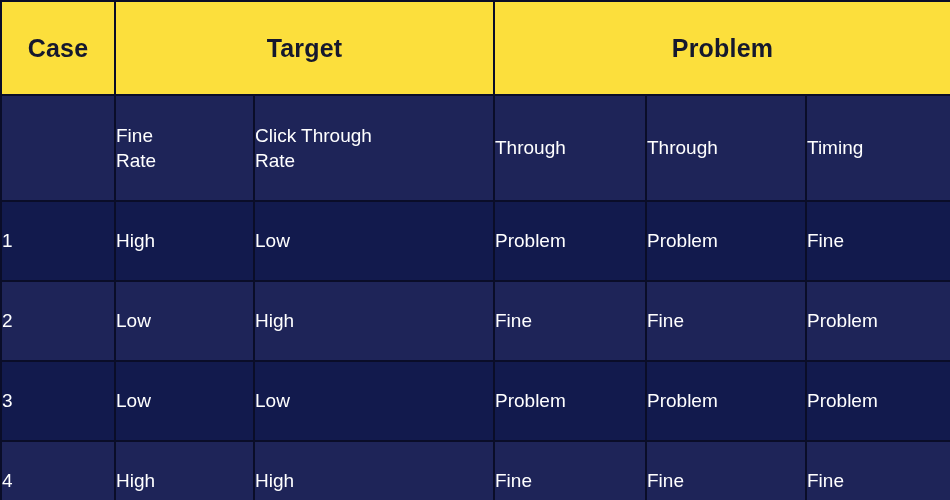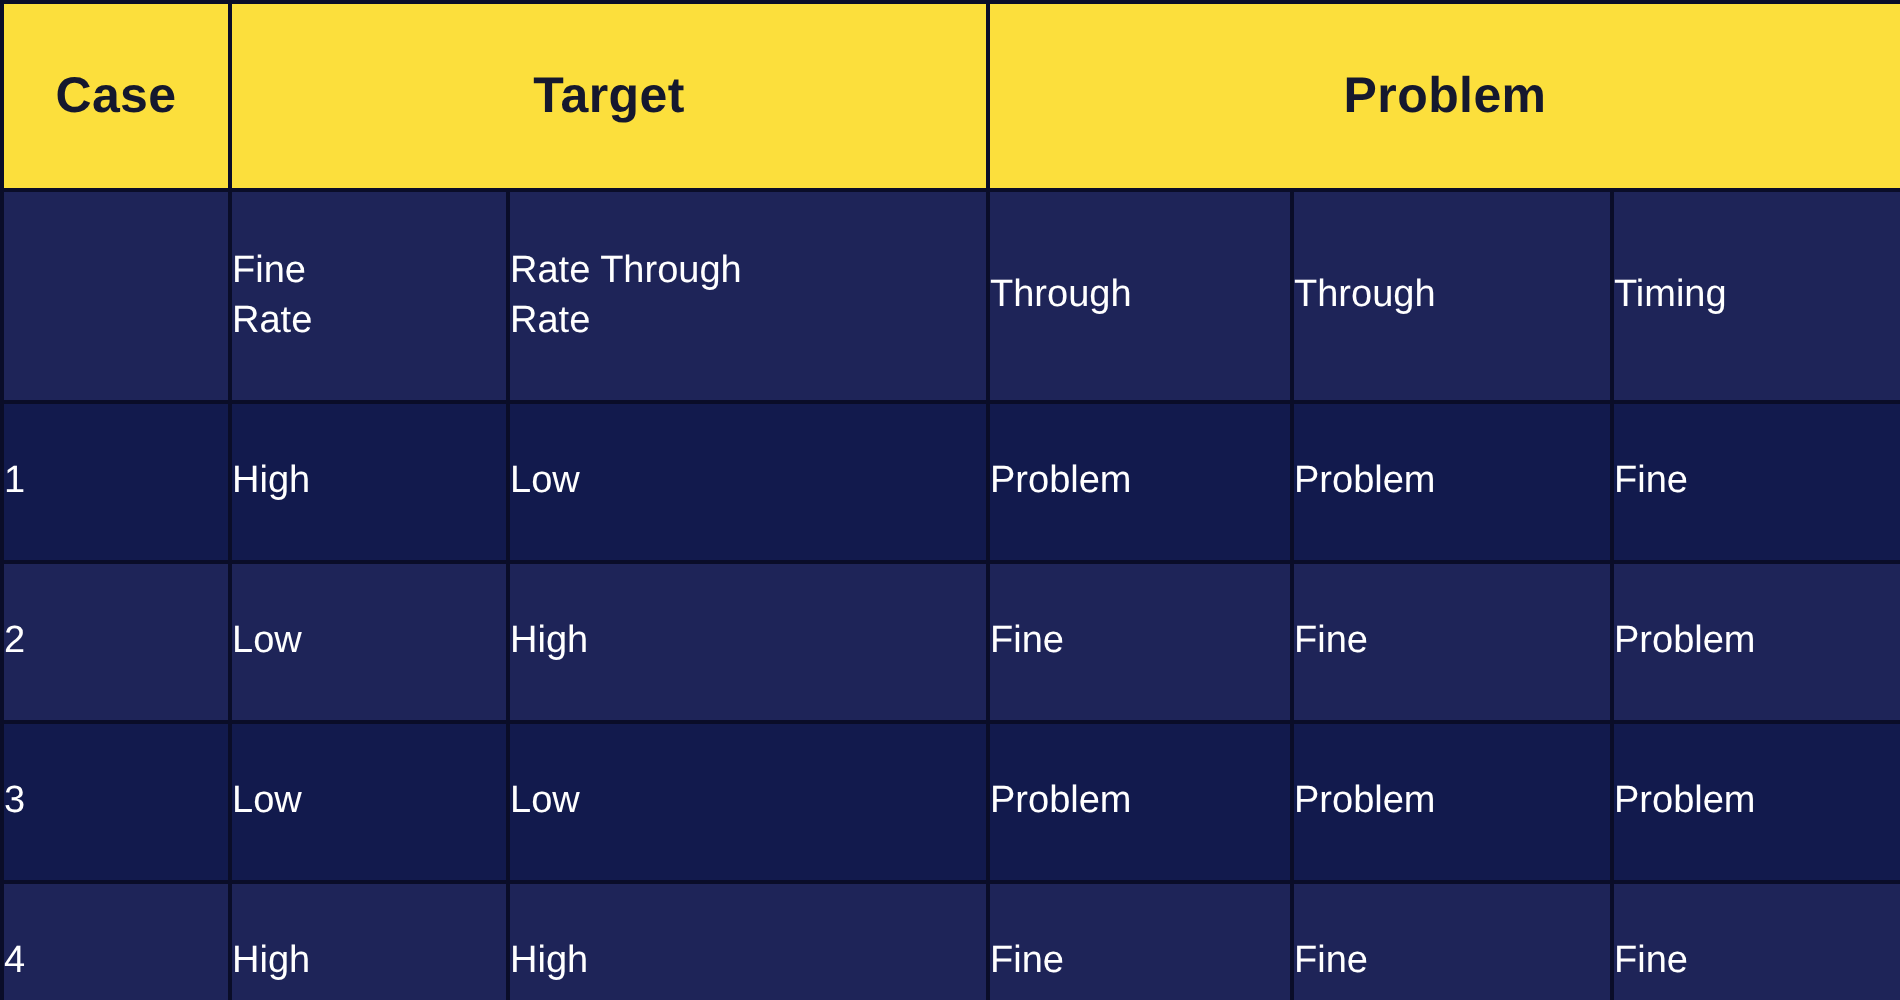--- a/index.html
+++ b/index.html
@@ -98,21 +98,21 @@
       <th class="grp-header" colspan="3">Problem</th>
     </tr>
 
     <tr class="sub-header-row">
       <td class="blank-corner"></td>
       <td>
         <span class="sub-label">Fine</span>
         <span class="sub-label">Rate</span>
       </td>
       <td>
-        <span class="sub-label">Rate Through</span>
+        <span class="sub-label">Click Through</span>
         <span class="sub-label">Rate</span>
       </td>
       <td>Through</td>
       <td>Through</td>
       <td>Timing</td>
     </tr>
   </thead>
 
   <tbody>
 

